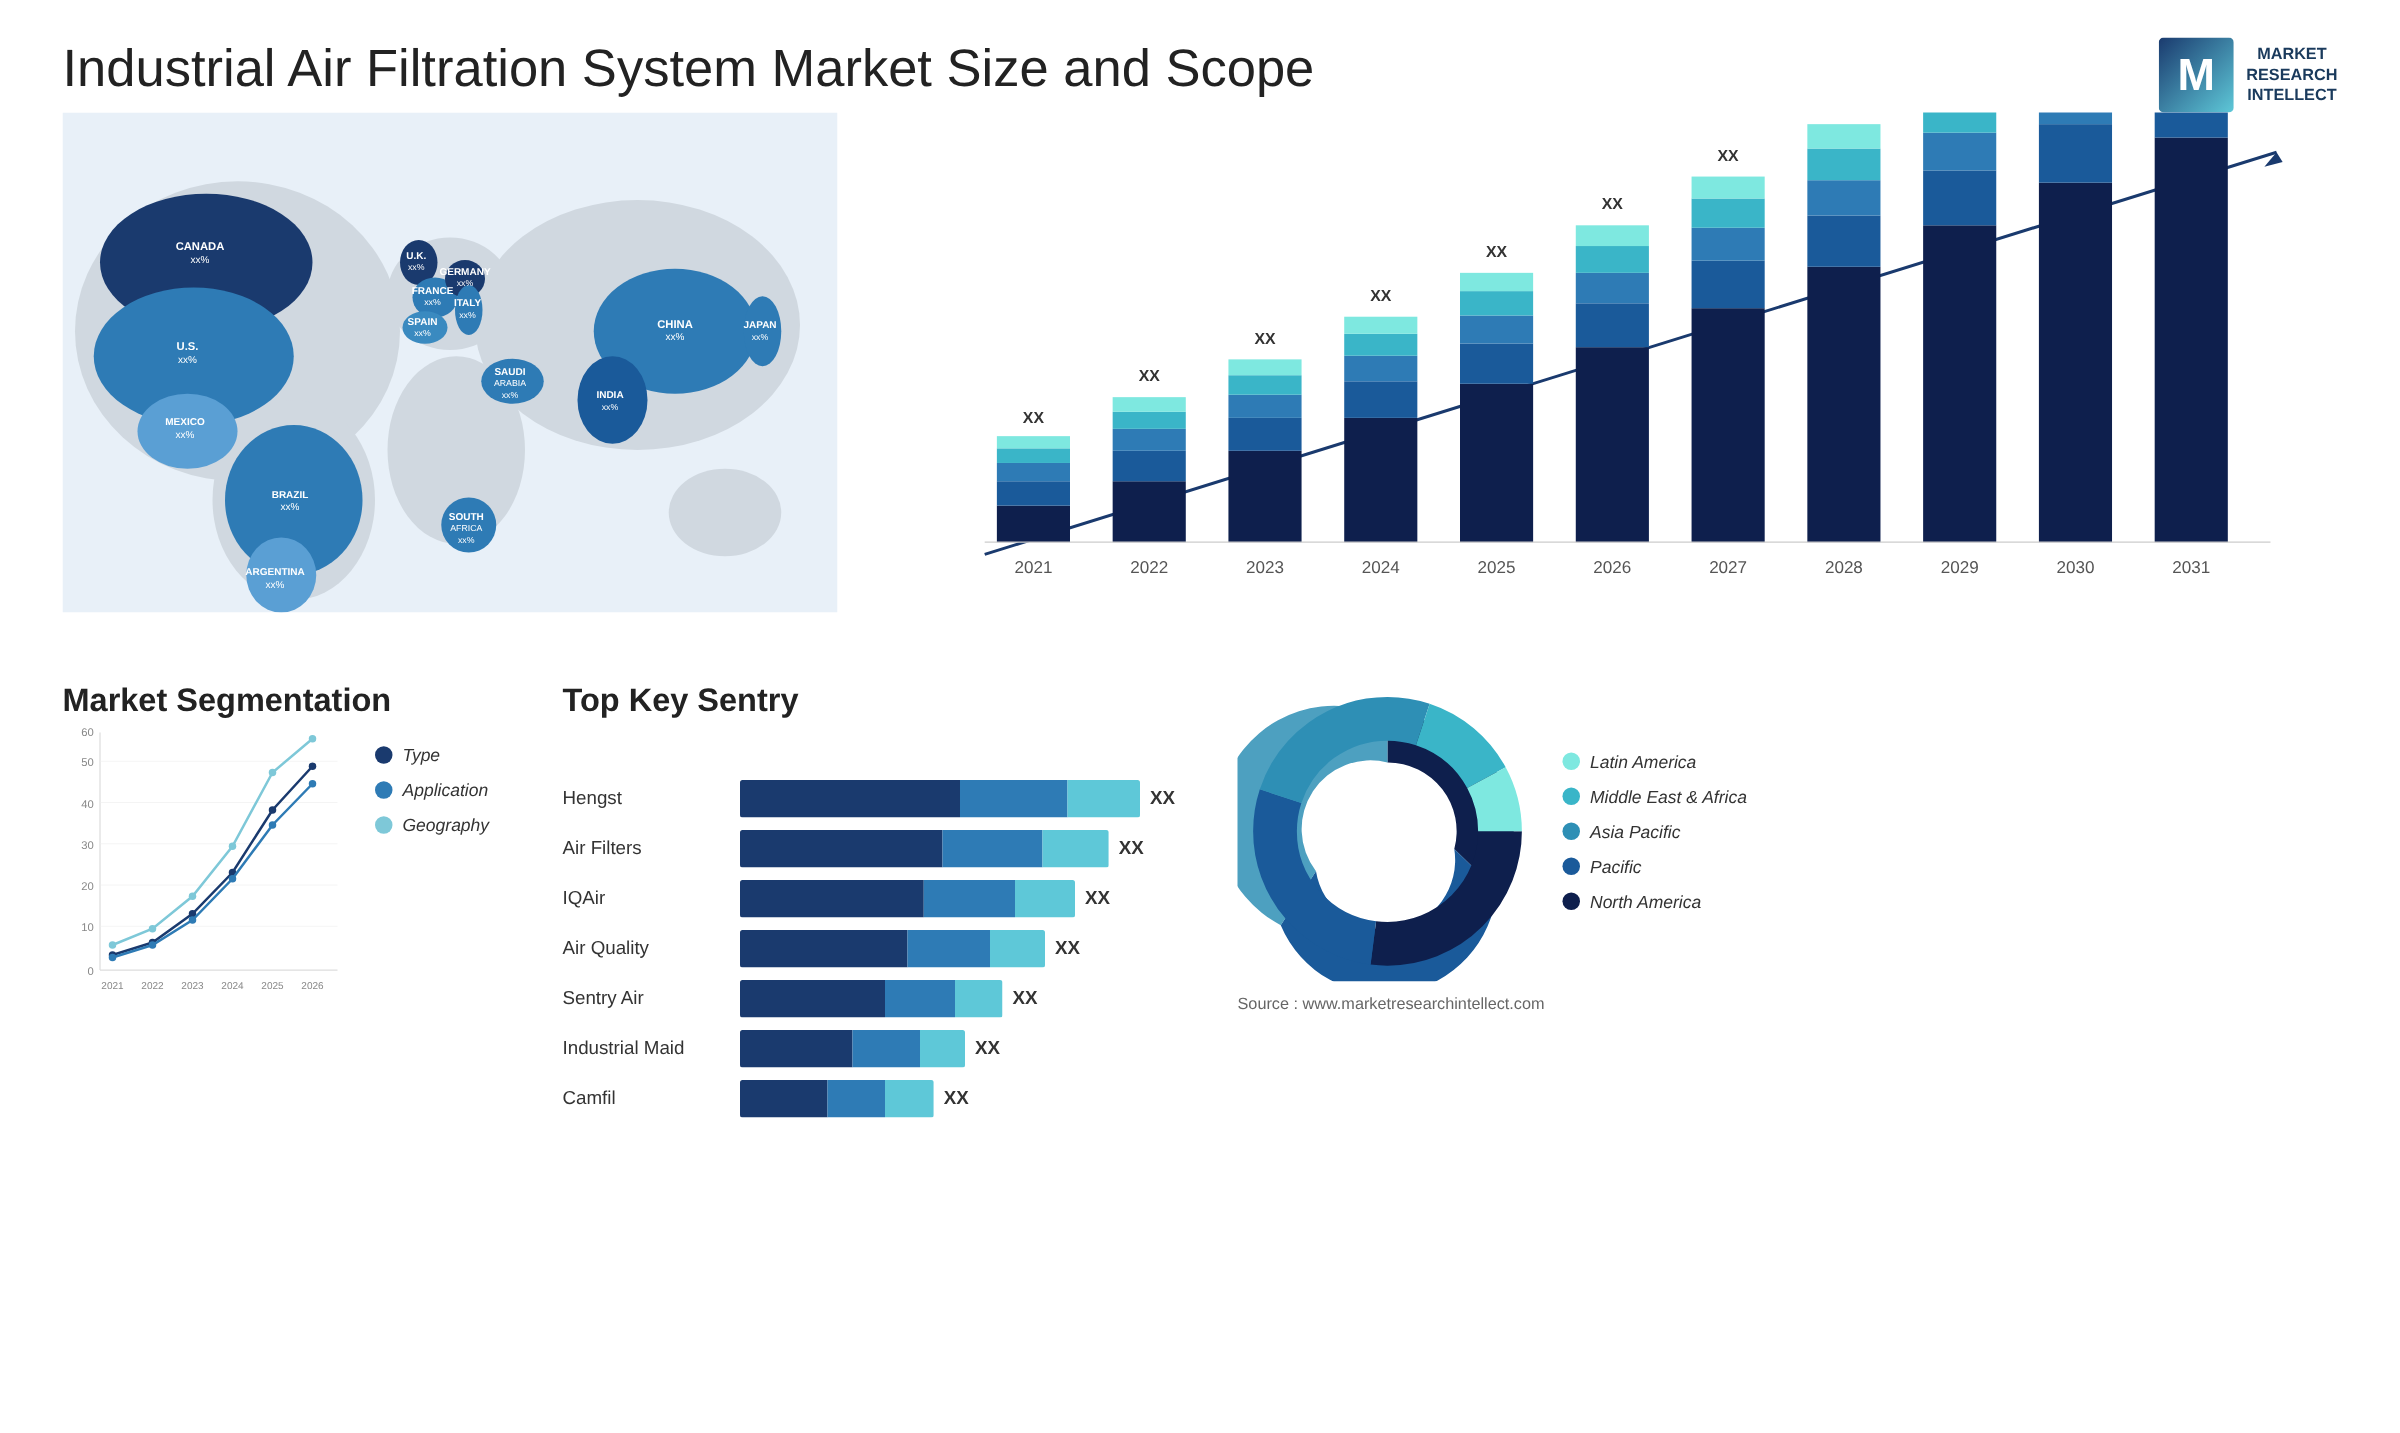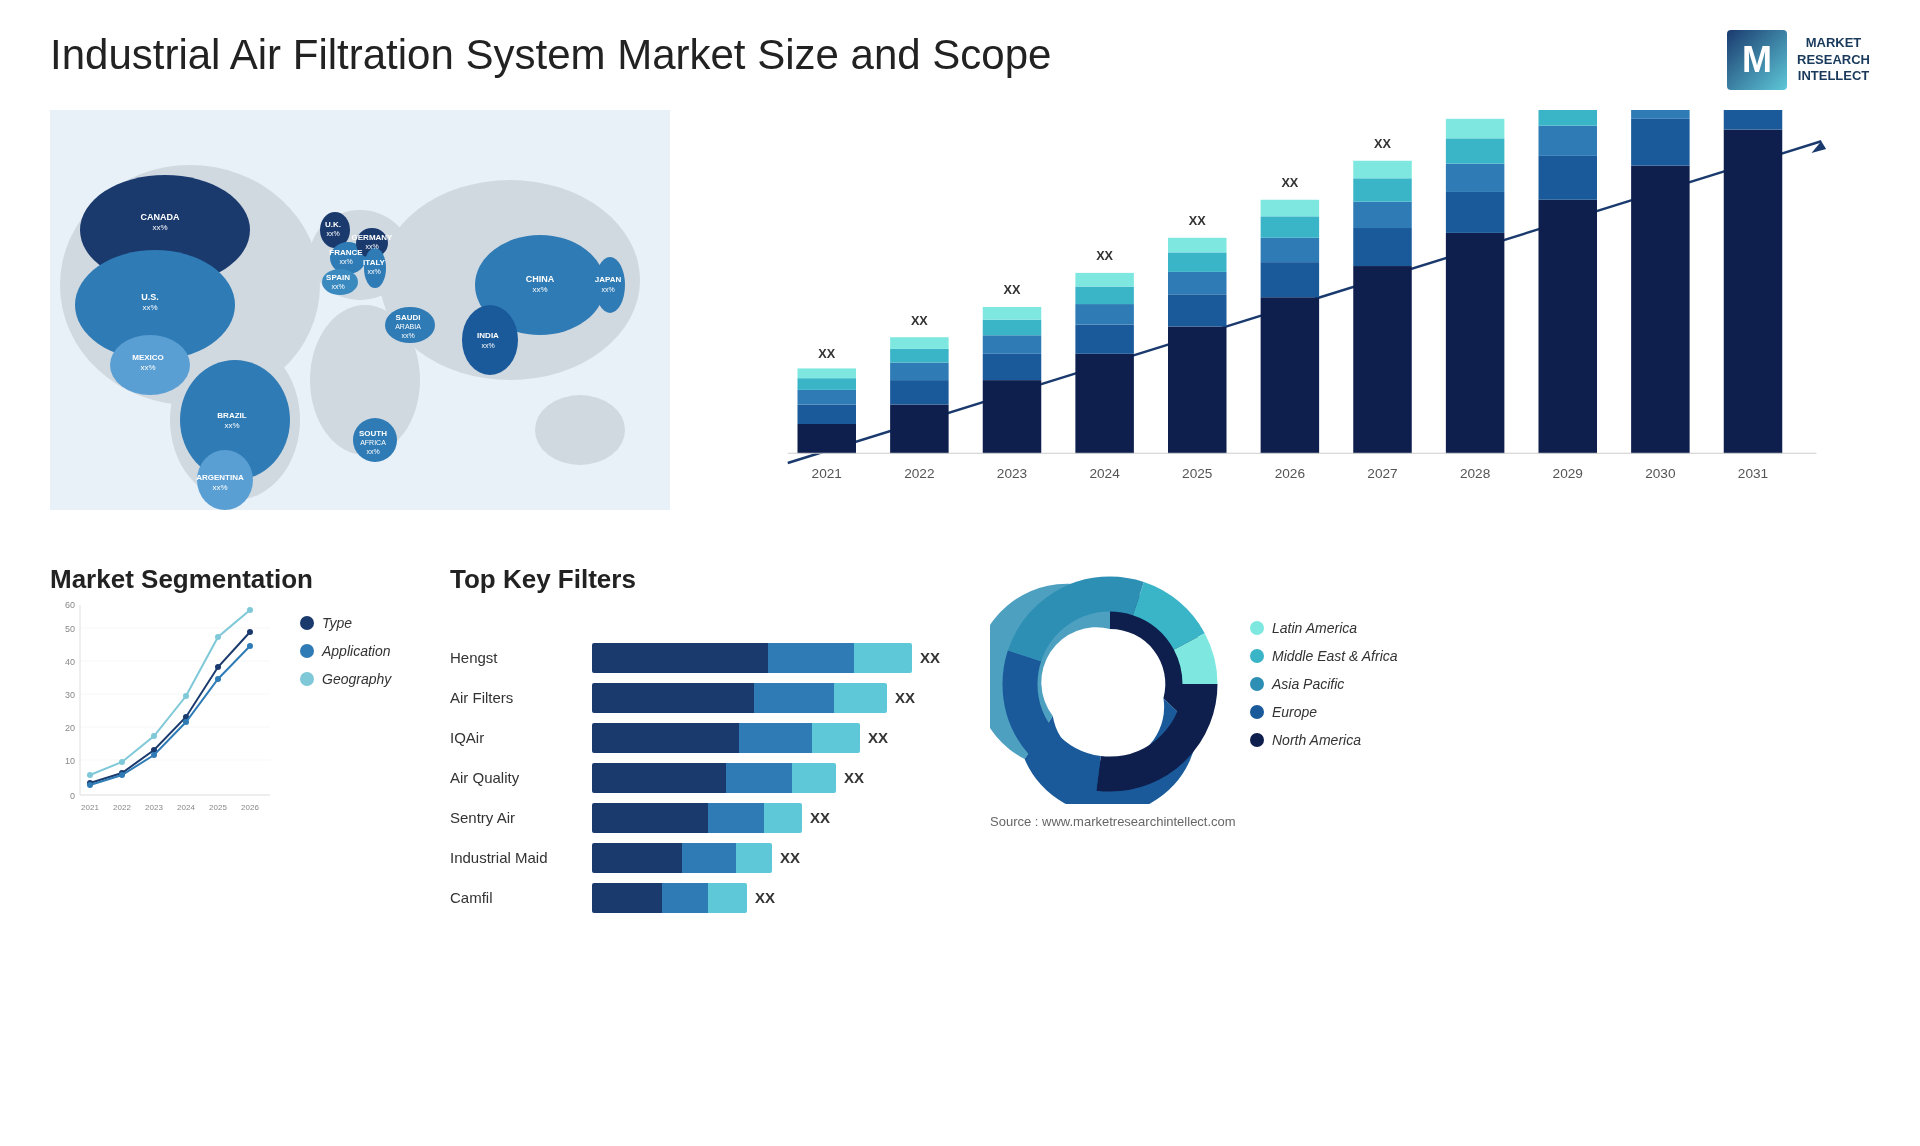--- a/index.html
+++ b/index.html
@@ -14,21 +14,20 @@
       width: 1920px;
       min-height: 1146px;
       padding: 30px 50px;
       position: relative;
     }
     
     .header {
       display: flex;
       justify-content: space-between;
       align-items: flex-start;
-      margin-bottom: 20px;
       gap: 24px;
     }
     .page-title {
       font-size: 42px;
       font-weight: 300;
       color: #222;
       line-height: 1.2;
     }
     .logo {
       display: flex;
@@ -476,21 +475,21 @@
           </div>
           <div class="legend-item">
             <div class="legend-dot" style="background:#7ec8d8;"></div>
             <span>Geography</span>
           </div>
         </div>
       </div>
     </div>
 
     <div class="players-section">
-      <div class="section-title">Top Key Filters</div>
+      <div class="section-title">Top Key Sentry</div>
       <div class="players-list">
 
         <div class="player-row">
           <span class="player-name">Hengst</span>
           <div class="player-bar-container">
             <div class="player-bar" style="width:320px;">
               <div class="player-bar-seg1" style="width:55%;"></div>
               <div class="player-bar-seg2" style="width:27%;"></div>
               <div class="player-bar-seg3" style="width:18%;"></div>
             </div>
@@ -594,21 +593,21 @@
           <div class="legend-item">
             <div class="legend-dot" style="background:#3ab5c8;"></div>
             <span>Middle East &amp; Africa</span>
           </div>
           <div class="legend-item">
             <div class="legend-dot" style="background:#2e8fb5;"></div>
             <span>Asia Pacific</span>
           </div>
           <div class="legend-item">
             <div class="legend-dot" style="background:#1a5a9a;"></div>
-            <span>Europe</span>
+            <span>Pacific</span>
           </div>
           <div class="legend-item">
             <div class="legend-dot" style="background:#0e1f4d;"></div>
             <span>North America</span>
           </div>
         </div>
       </div>
       <div class="source-text">Source : www.marketresearchintellect.com</div>
     </div>
   </div>

